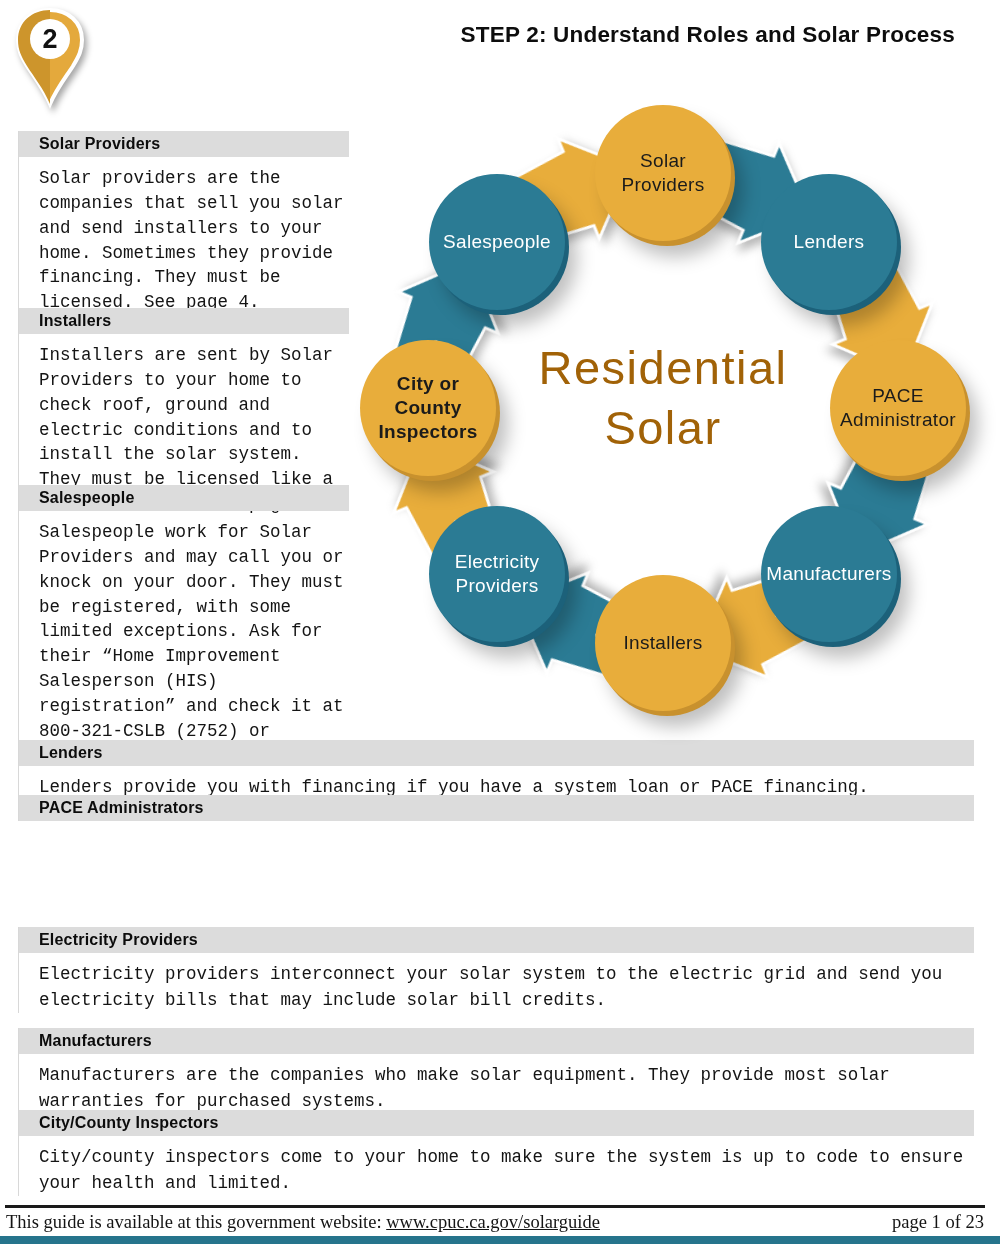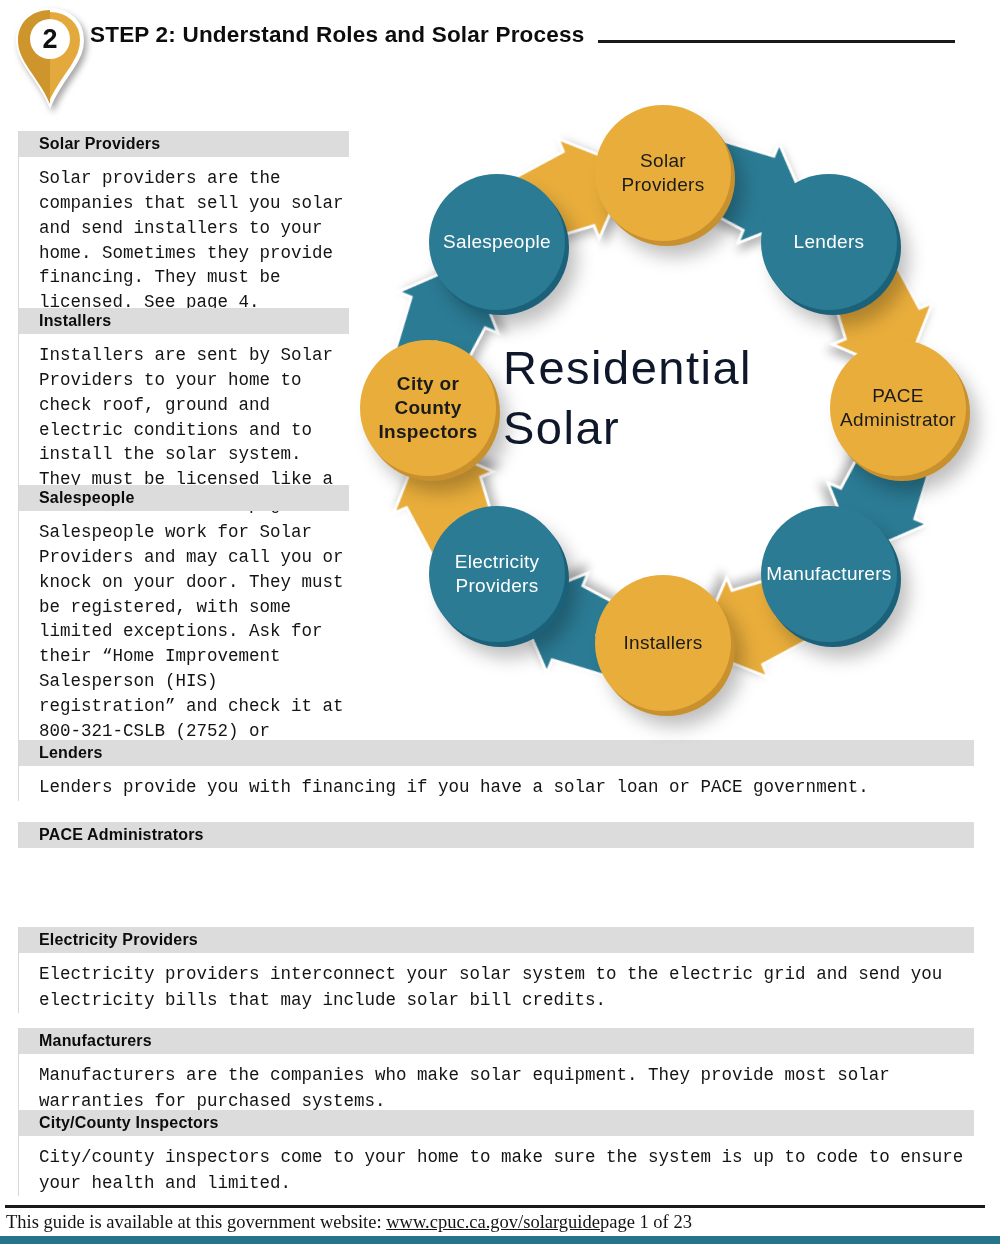--- a/index.html
+++ b/index.html
@@ -1,21 +1,21 @@
 <!DOCTYPE html>
 <html><head>
 <meta charset="utf-8">
 <style>
   html,body{margin:0;padding:0;background:#fff;}
   #page{position:relative;width:1000px;height:1244px;background:#ffffff;overflow:hidden;
         font-family:"Liberation Sans",sans-serif;color:#111;}
 
   
   #pin{position:absolute;left:8px;top:4px;filter:drop-shadow(3px 4px 3px rgba(0,0,0,.35));}
-  .header-row{position:absolute;left:90px;top:22px;right:45px;display:flex;align-items:flex-end;}
+  .header-row{position:absolute;left:90px;top:22px;right:45px;display:flex;align-items:flex-end;flex-direction:column;}
   .page-title{font-size:22.5px;font-weight:bold;color:#0d0d0d;letter-spacing:.2px;white-space:nowrap;}
   .title-rule{flex:1;border-bottom:3px solid #1a1a1a;margin:0 0 5px 14px;}
 
   
   .sec{position:absolute;border-left:1px solid #d8d8d8;}
   .sec-left{left:18px;width:330px;}
   .sec-wide{left:18px;width:955px;}
   .sec-bar{background:#DCDCDC;height:26px;display:flex;align-items:center;padding-left:20px;
            font-weight:bold;font-size:16px;letter-spacing:.2px;color:#0c0c0c;}
   .sec-body{font-family:Liberation Mono, monospace;font-size:17.5px;line-height:1.42;
@@ -32,26 +32,26 @@
   .node{position:absolute;width:136px;height:136px;border-radius:50%;z-index:2;
         display:flex;align-items:center;justify-content:center;text-align:center;
         font-size:19px;line-height:1.25;letter-spacing:.3px;padding:4px;box-sizing:border-box;}
   .node.gold{background:#E8AD3B;color:#1b1b1b;
         box-shadow:4px 5px 0 #C8912E, 12px 16px 18px rgba(0,0,0,.25);}
   .node.teal{background:#2B7B94;color:#ffffff;
         box-shadow:4px 5px 0 #1C617A, 12px 16px 18px rgba(0,0,0,.25);}
   .n0{left:235px;top:10px;}  .n1{left:401px;top:79px;}  .n2{left:470px;top:245px;}
   .n3{left:401px;top:411px;} .n4{left:235px;top:480px;} .n5{left:69px;top:411px;}
   .n6{left:0px;top:245px;font-weight:bold;}   .n7{left:69px;top:79px;}
-  #center-title{position:absolute;left:143px;top:243px;width:320px;z-index:2;text-align:left;
-        font-size:47px;line-height:60px;letter-spacing:1.5px;color:#0f172a;font-weight:400;}
+  #center-title{position:absolute;left:143px;top:243px;width:320px;z-index:2;text-align:center;
+        font-size:47px;line-height:60px;letter-spacing:1.5px;color:#a16207;font-weight:400;}
 
   
   #footer-rule{position:absolute;left:5px;top:1205px;width:980px;height:3px;background:#1a1a1a;}
-  #footer-text{position:absolute;left:6px;top:1212px;width:978px;display:flex;
+  #footer-text{position:absolute;left:6px;top:1212px;width:978px;display:flex;justify-content:space-between;
         font-family:"Liberation Serif",serif;font-size:18.5px;color:#141414;}
   #bottom-band{position:absolute;left:0;bottom:0;width:1000px;height:8px;background:#26748C;}
 </style>
 </head>
 <body>
 
 <div id="page">
 
   <svg id="pin" width="84" height="106" viewBox="0 0 84 106">
     <defs>
@@ -109,24 +109,24 @@
     <div class="node teal n7">Salespeople</div>
 
     <div id="center-title">
       <div>Residential</div>
       <div>Solar</div>
     </div>
   </div>
 
   <div class="sec sec-wide" style="top:740px;">
     <div class="sec-bar">Lenders</div>
-    <div class="sec-body">Lenders provide you with financing if you have a solar loan or PACE government.</div>
+    <div class="sec-body">Lenders provide you with financing if you have a system loan or PACE financing.</div>
   </div>
 
-  <div class="sec sec-wide" style="top:822px;text-align:center;">
+  <div class="sec sec-wide" style="top:795px;text-align:center;">
     <div class="sec-bar">PACE Administrators</div>
   </div>
 
   <div class="sec sec-wide" style="top:927px;">
     <div class="sec-bar">Electricity Providers</div>
     <div class="sec-body">Electricity providers interconnect your solar system to the electric grid and send you electricity bills that may include solar bill credits.</div>
   </div>
 
   <div class="sec sec-wide" style="top:1028px;">
     <div class="sec-bar">Manufacturers</div>

